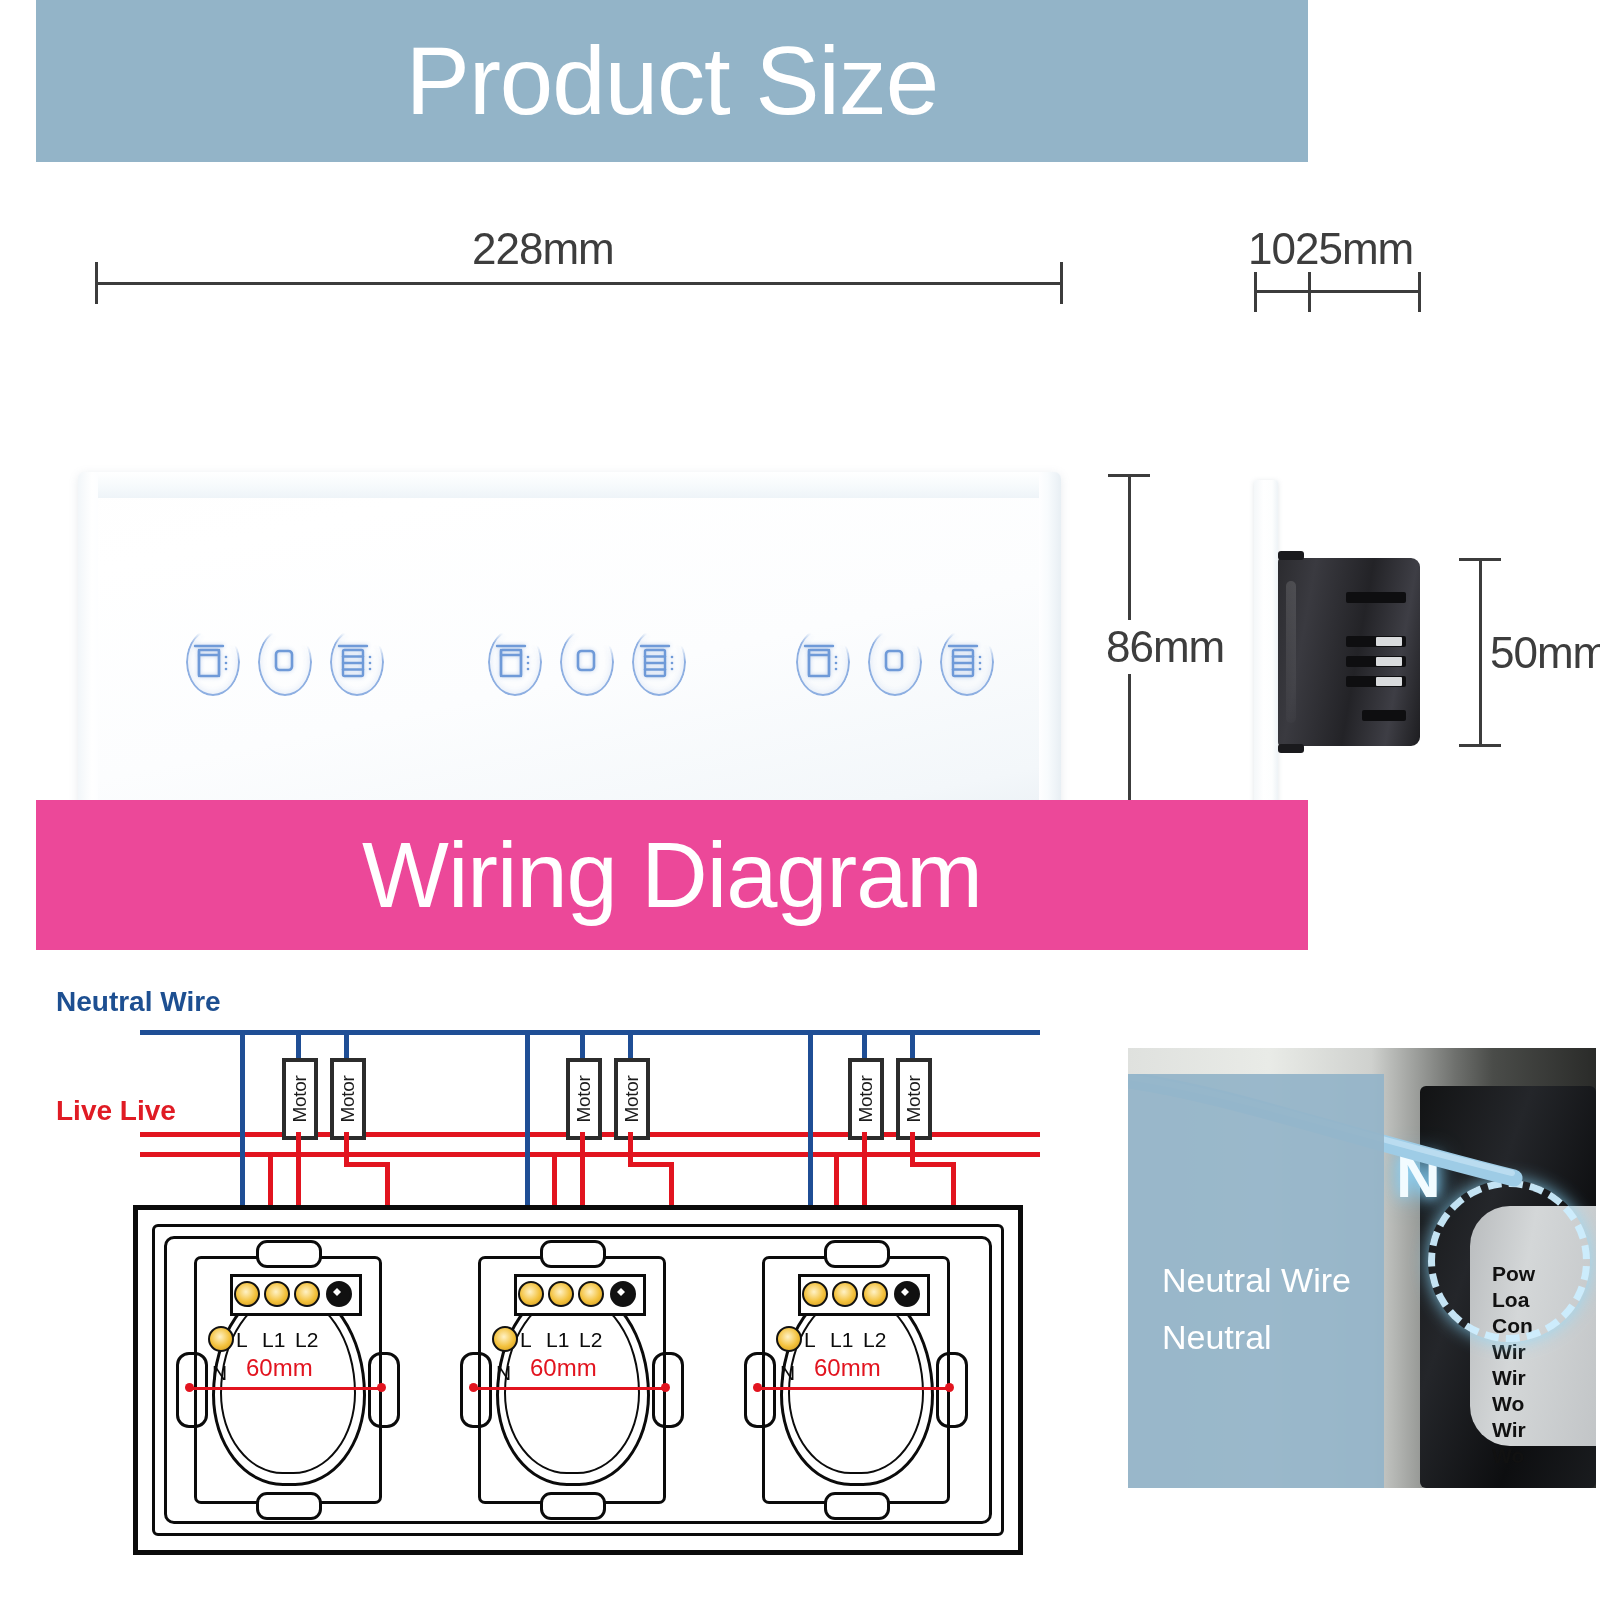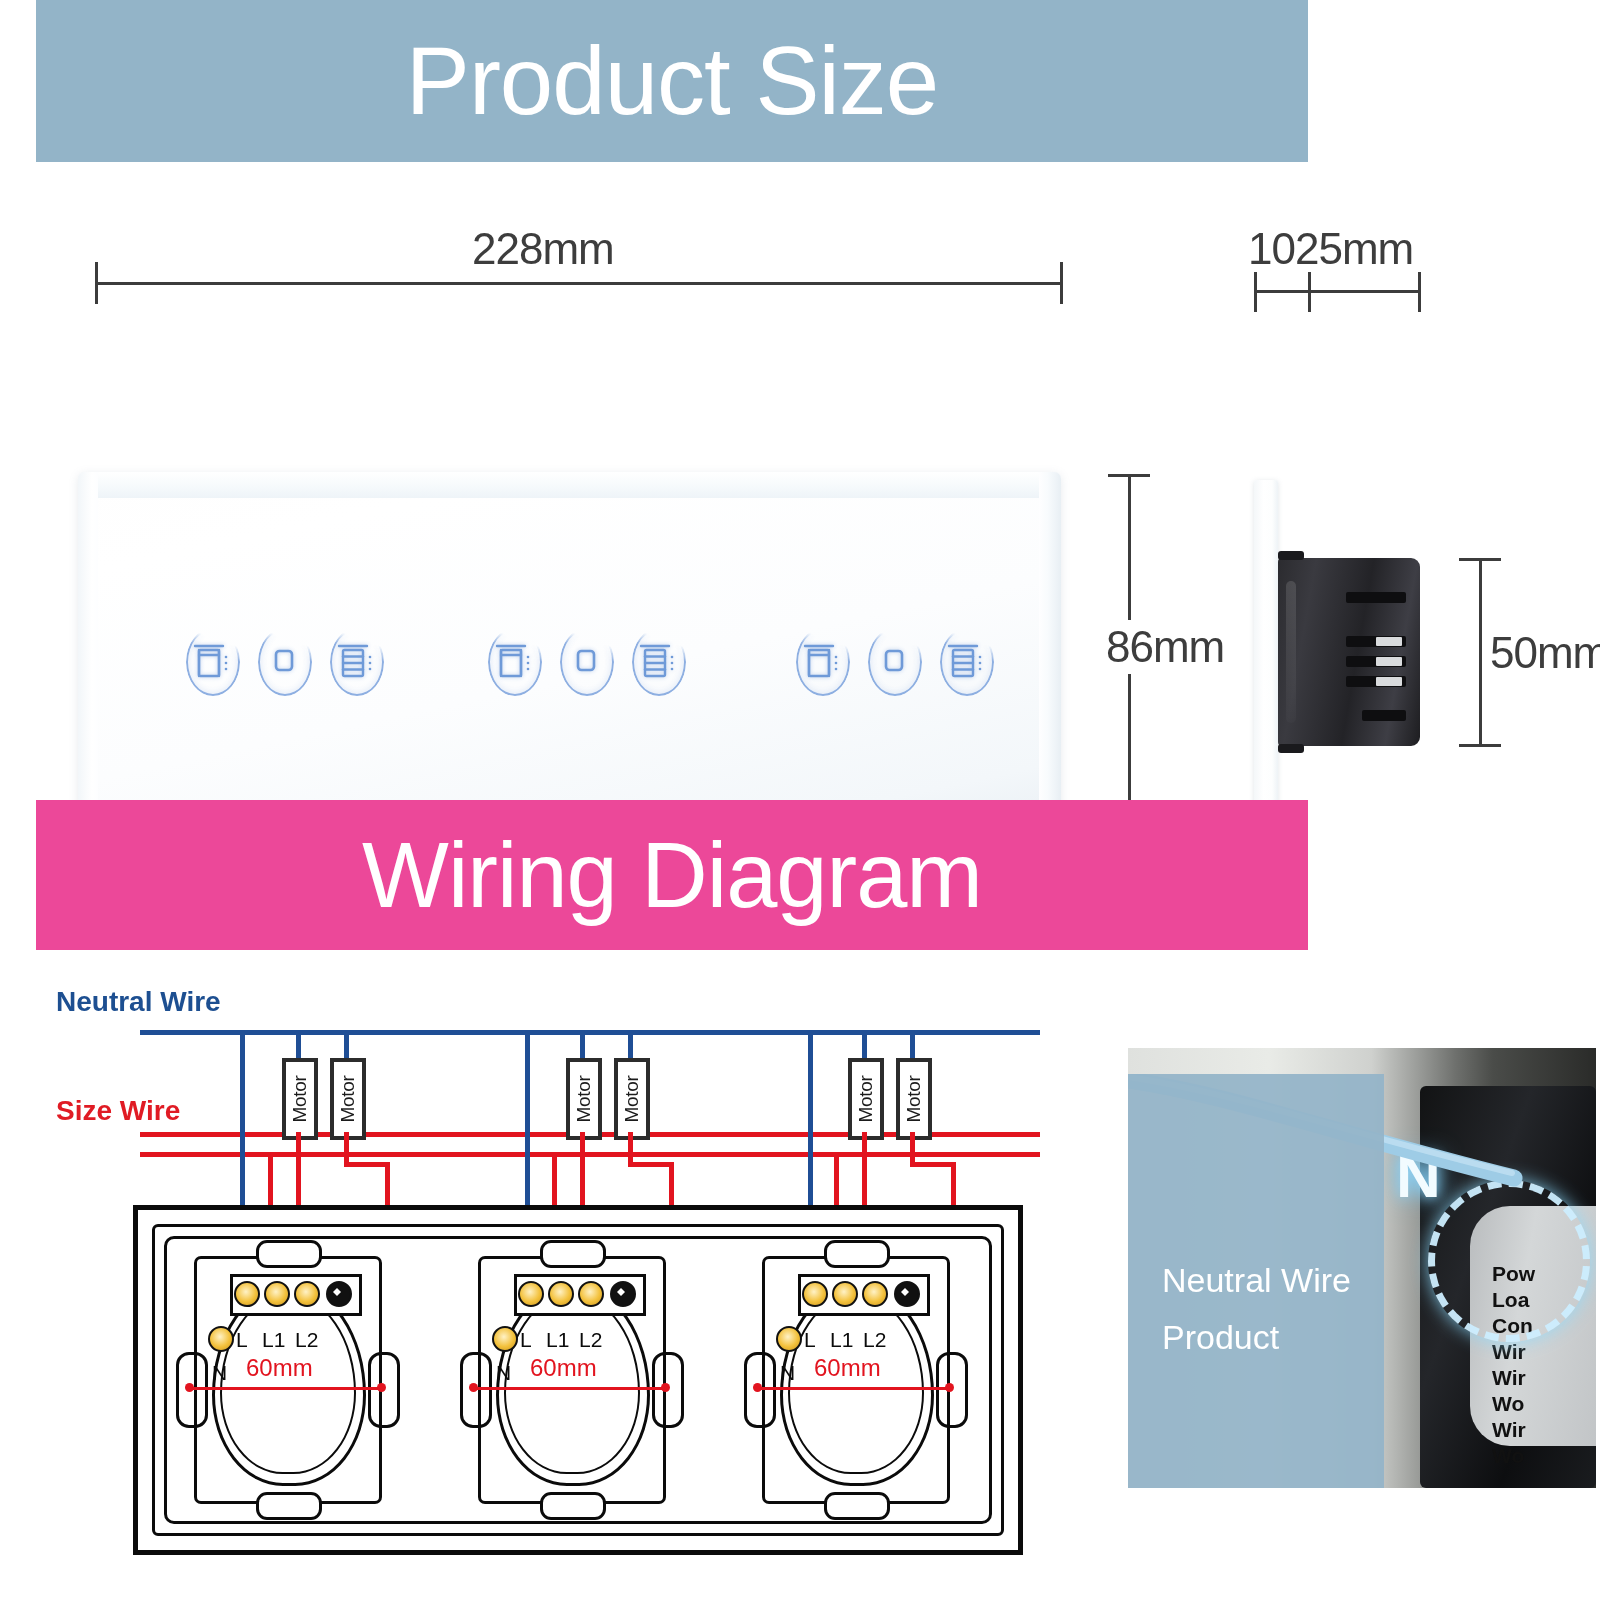--- a/index.html
+++ b/index.html
@@ -305,21 +305,21 @@
 
   </div>
 
   <div class="banner" id="banner-wiring" style="background:#ec4899;">
     <div class="banner-title">Wiring Diagram</div>
   </div>
 
   <div class="wire-sec">
 
     <div class="wlabel wneutral" style="left:56px;top:36px;">Neutral Wire</div>
-    <div class="wlabel wlive" style="left:56px;top:145px;">Size Wire</div>
+    <div class="wlabel wlive" style="left:56px;top:145px;">Live Live</div>
 
     <div class="wire-h-blue" style="left:140px;top:80px;width:900px;"></div>
 
     <div class="wire-h-red" style="left:140px;top:182px;width:900px;"></div>
 
     <div class="wire-h-red" style="left:140px;top:202px;width:900px;border-top-color:#e2141f;"></div>
 
     <div class="wire-v-blue" style="left:240px;top:80px;height:255px;"></div>
     <div class="wire-v-blue" style="left:296px;top:80px;height:28px;"></div>
     <div class="wire-v-blue" style="left:344px;top:80px;height:28px;"></div>
@@ -462,16 +462,16 @@
     <div class="dashring"></div>
     <div class="nbig">N</div>
 
     <svg class="bluewire" viewBox="0 0 430 120">
       <path d="M0,4 C110,18 230,62 400,104" stroke="#9ecce6" stroke-width="17" fill="none" stroke-linecap="round"></path>
       <path d="M0,1 C110,15 230,58 398,99" stroke="#c3e2f3" stroke-width="6" fill="none" stroke-linecap="round" opacity=".75"></path>
     </svg>
 
     <div class="overlay"></div>
     <div class="otxt" style="left:34px;top:213px;">Neutral Wire</div>
-    <div class="otxt" style="left:34px;top:270px;">Product</div>
+    <div class="otxt" style="left:34px;top:270px;">Neutral</div>
   </div>
 
 </div>
 
 </body></html>

